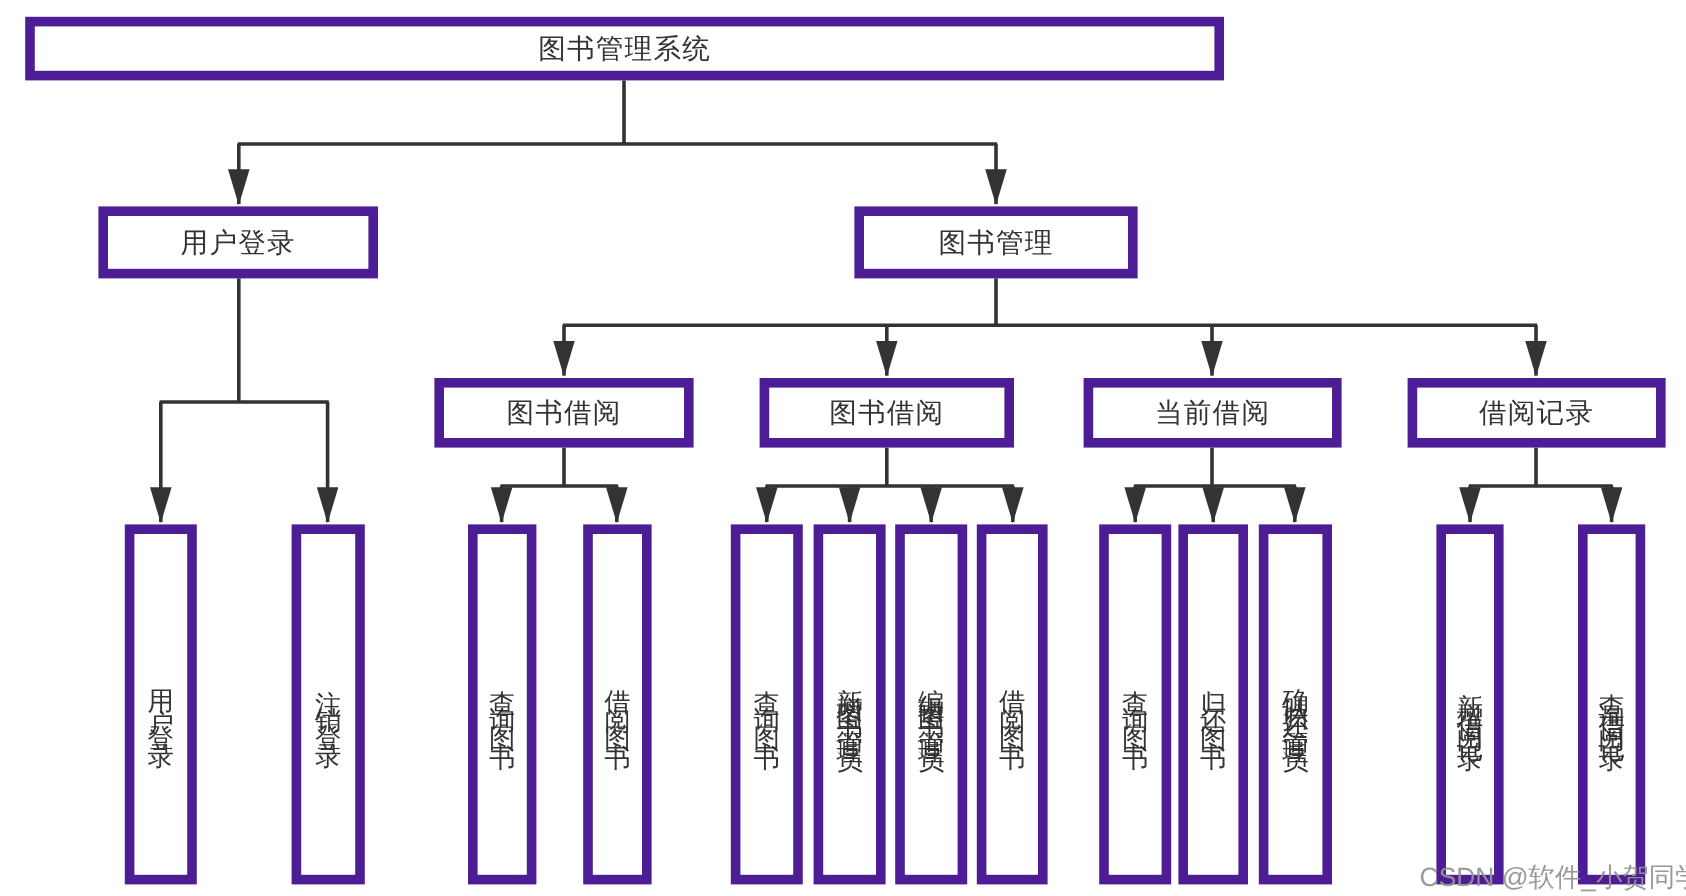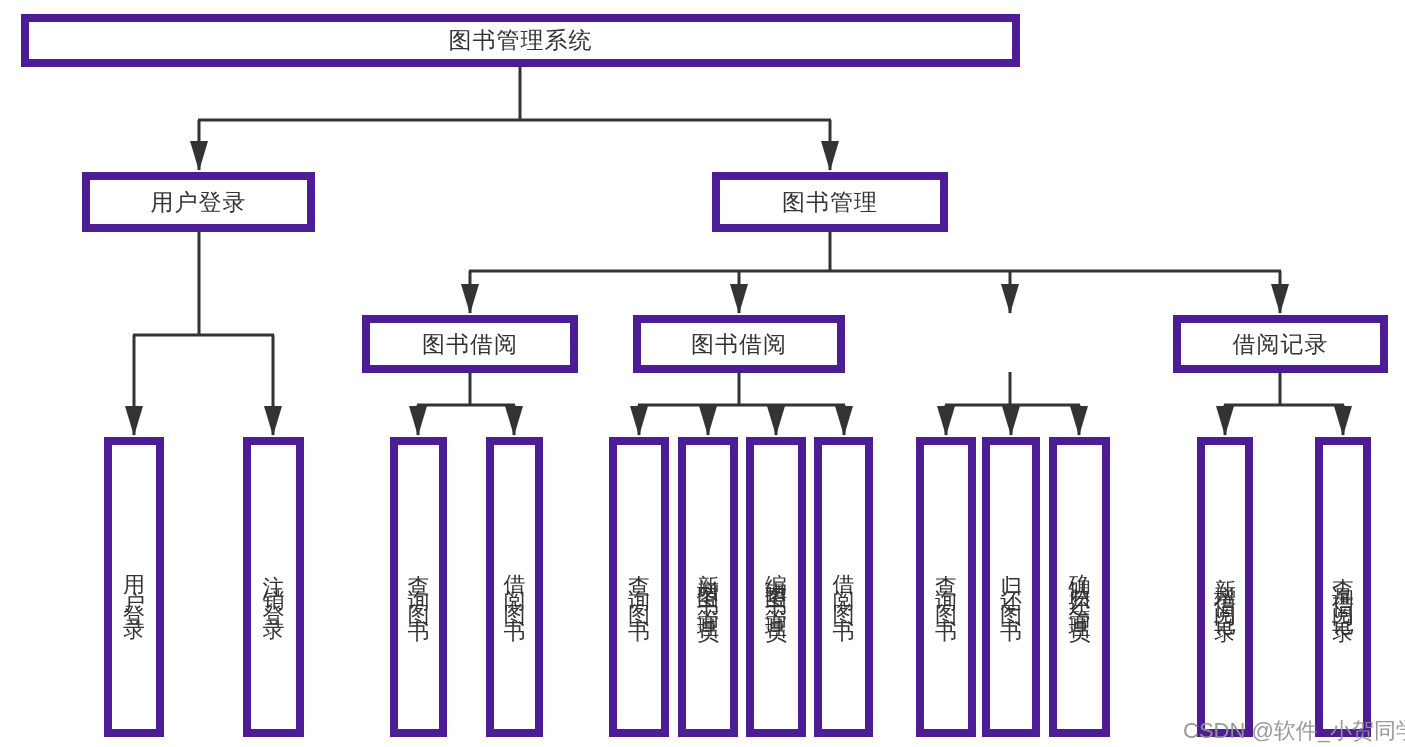--- a/index.html
+++ b/index.html
@@ -142,20 +142,23 @@
   <div class="node" id="n-mgmt">
     <span>图书管理</span>
   </div>
 
   <div class="node" id="n-g0">
     <span>图书借阅</span>
   </div>
   <div class="node" id="n-g1">
     <span>图书借阅</span>
   </div>
+  <div class="node" id="n-g2">
+    <span>当前借阅</span>
+  </div>
   <div class="node" id="n-g3">
     <span>借阅记录</span>
   </div>
 
   <div class="node leaf" id="l-a0">
     <span class="vtext v4">用户登录</span>
   </div>
   <div class="node leaf" id="l-a1">
     <span class="vtext v4">注销登录</span>
   </div>

